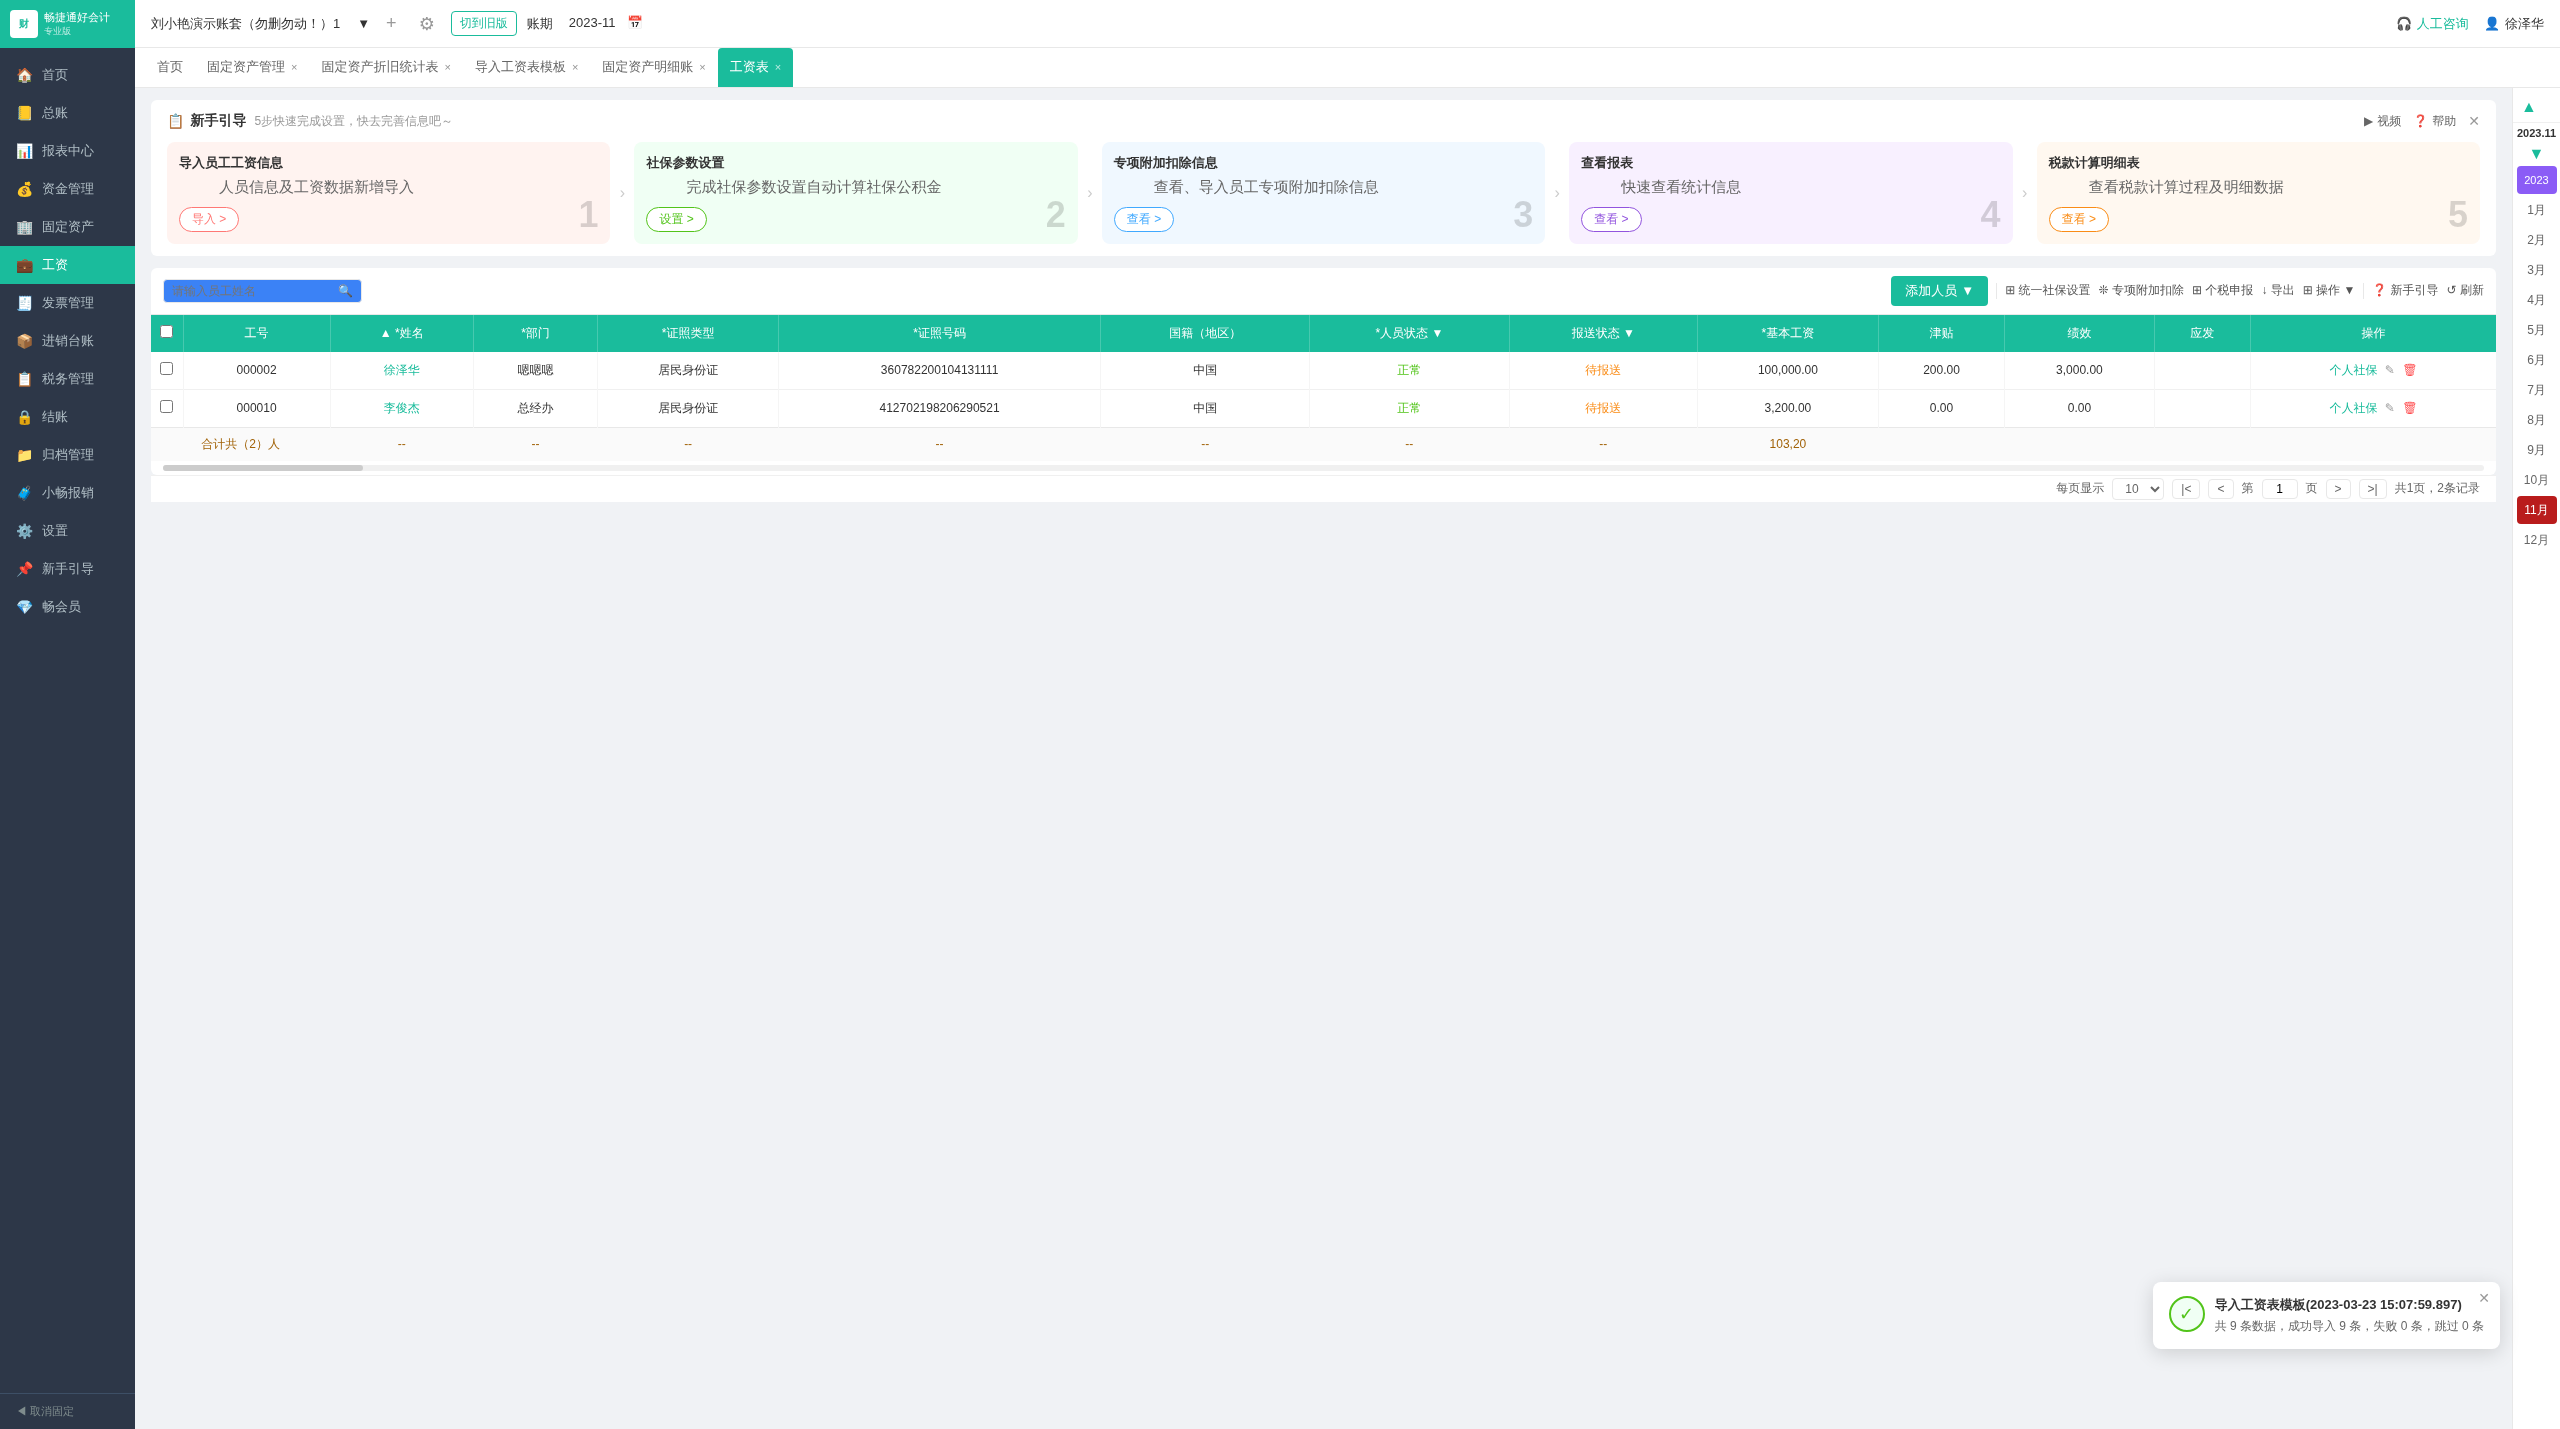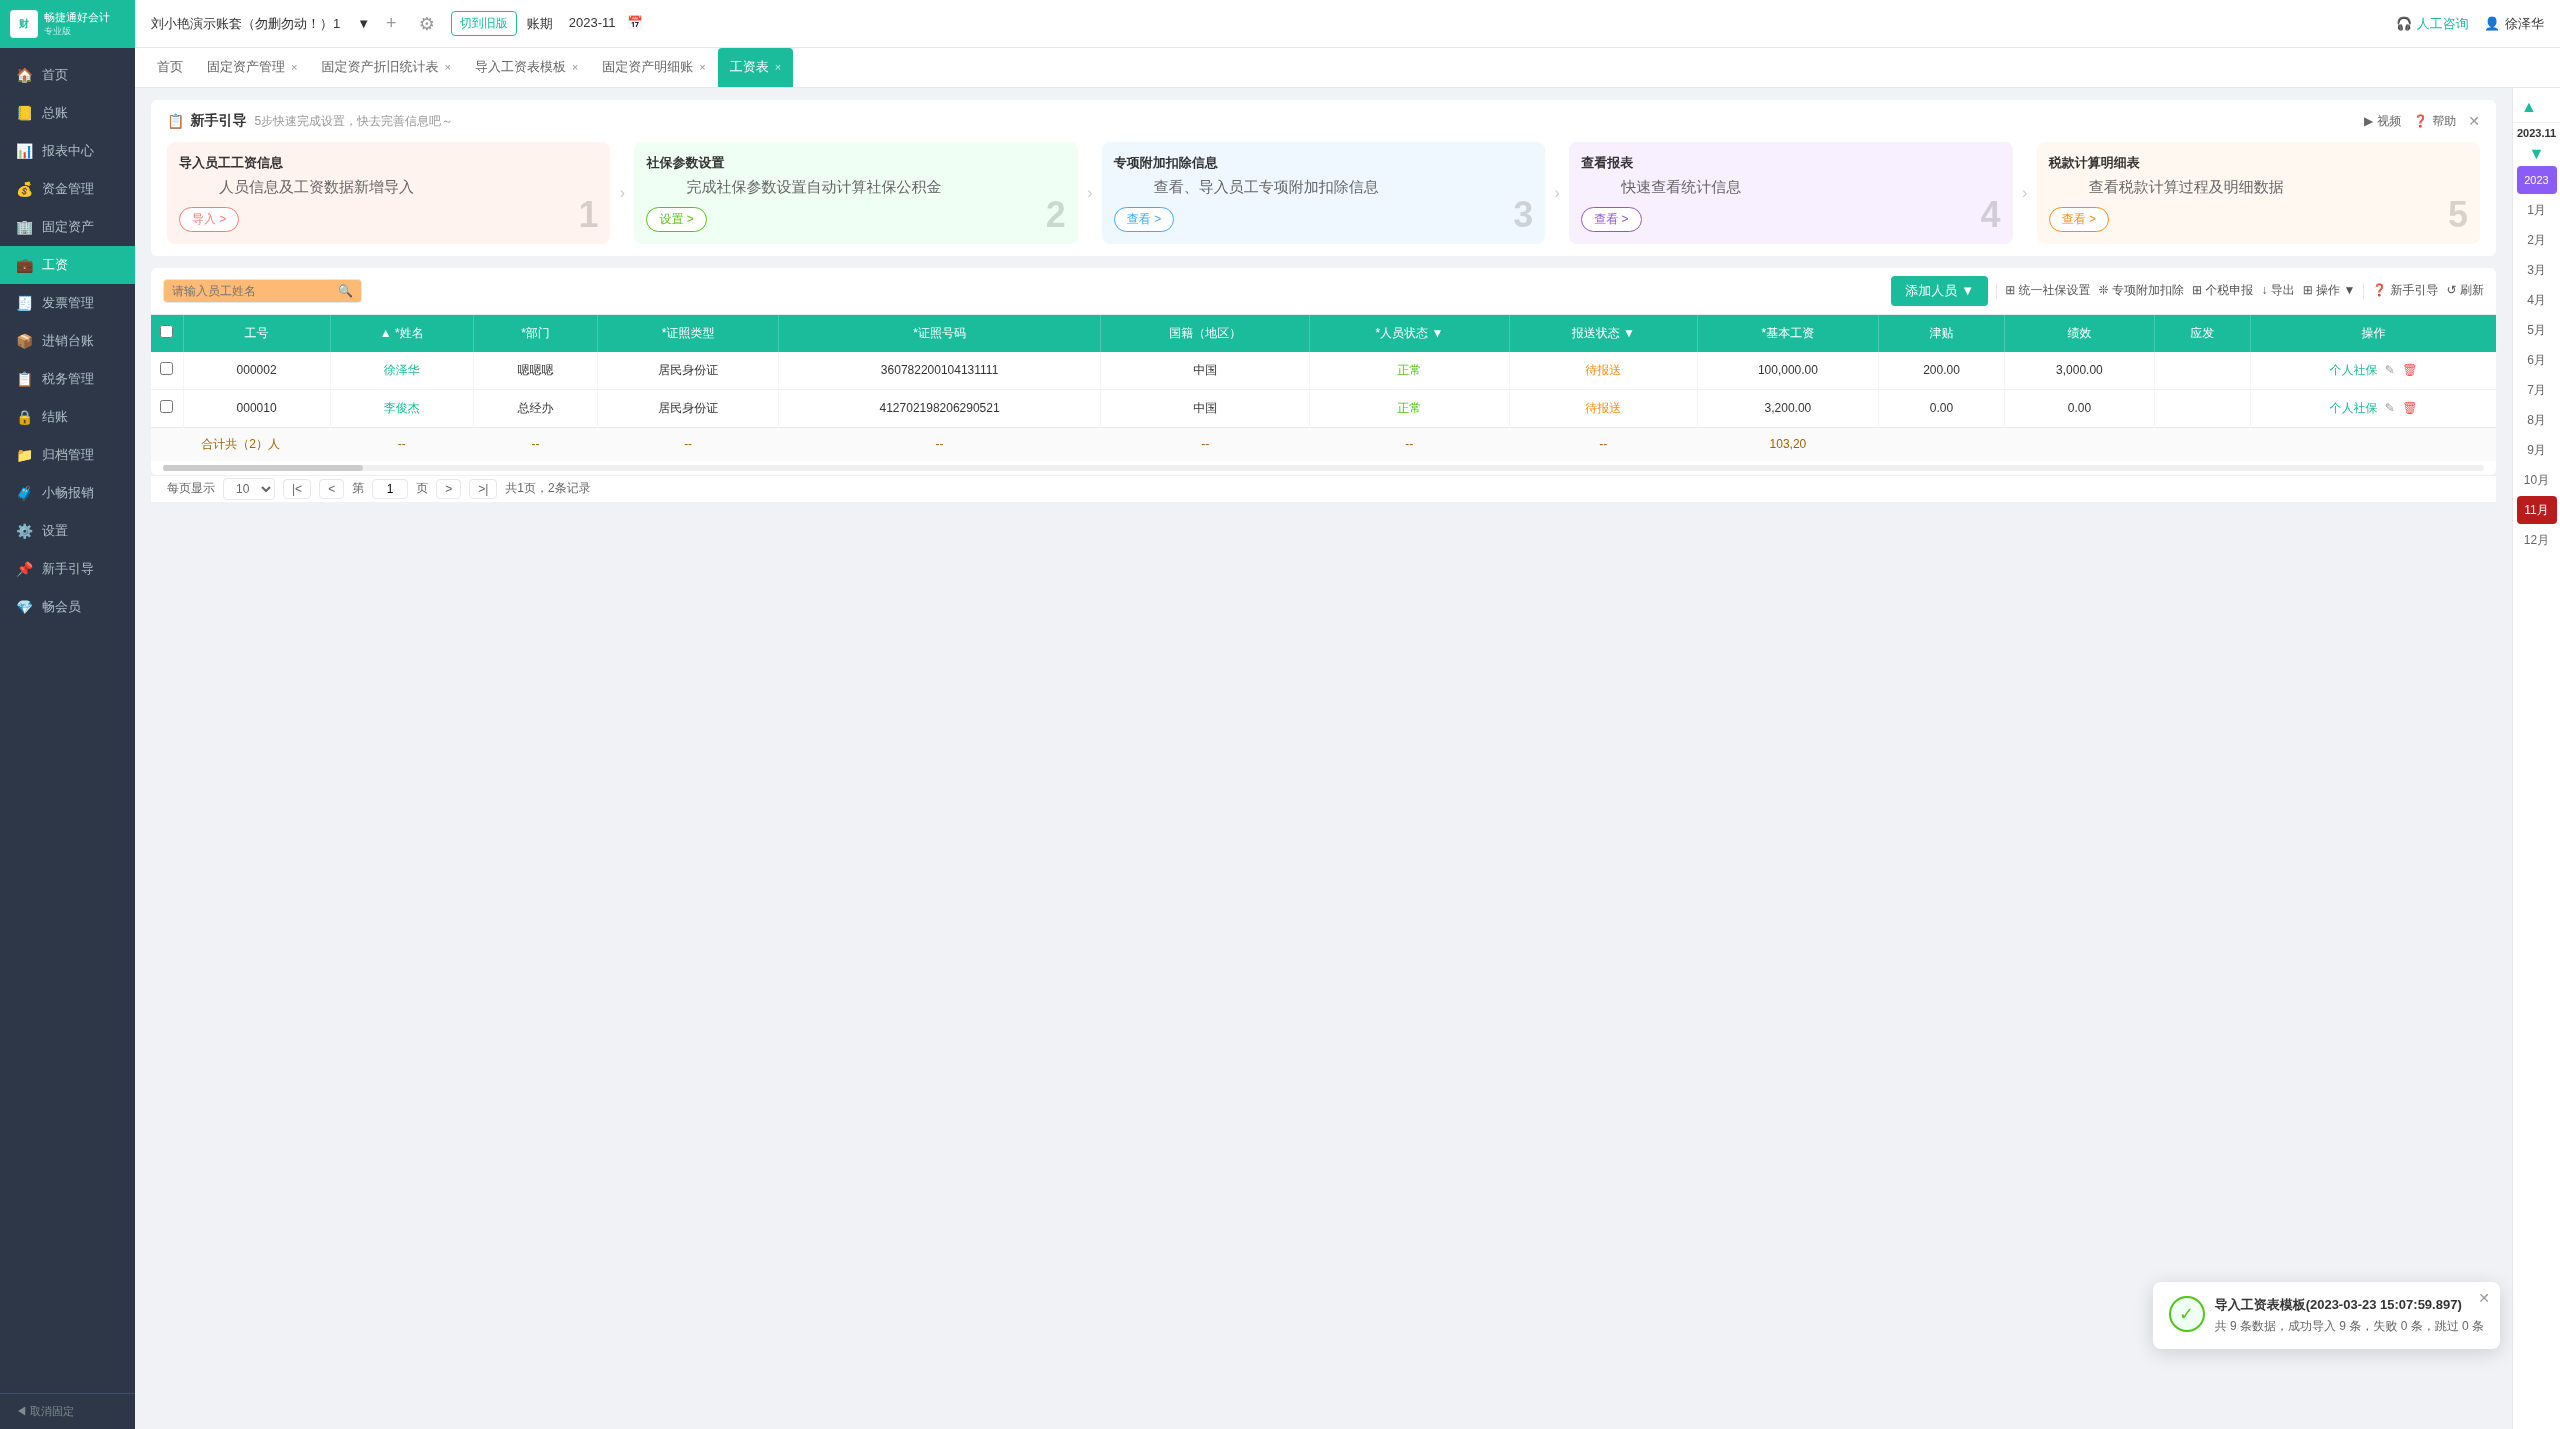--- a/index.html
+++ b/index.html
@@ -308,21 +308,21 @@
       border-radius: 6px 6px 0 0;
       border-bottom: 1px solid #e8e8e8;
     }
     .search-input-wrapper {
       border: 1px solid #e8e8e8;
       border-radius: 4px;
       padding: 4px 8px;
       display: flex;
       align-items: center;
       gap: 6px;
-      background: #fdba74;
+      background: #3b82f6;
     }
     .search-input-wrapper input {
       border: none;
       outline: none;
       font-size: 12px;
       color: #333;
       width: 160px;
       background: transparent;
     }
     .add-person-btn {
@@ -396,21 +396,21 @@
       padding: 8px;
       text-align: center;
       color: #a16207;
       border-top: 1px solid #e8e8e8;
     }
 
     
     .pagination-bar {
       display: flex;
       align-items: center;
-      justify-content: flex-start;
+      justify-content: flex-end;
       padding: 2px 16px;
       background: #fff;
       border-top: 1px solid #f0f0f0;
       gap: 8px;
       font-size: 12px;
       color: #666;
     }
     .page-btn {
       border: 1px solid #e8e8e8;
       background: #fff;

